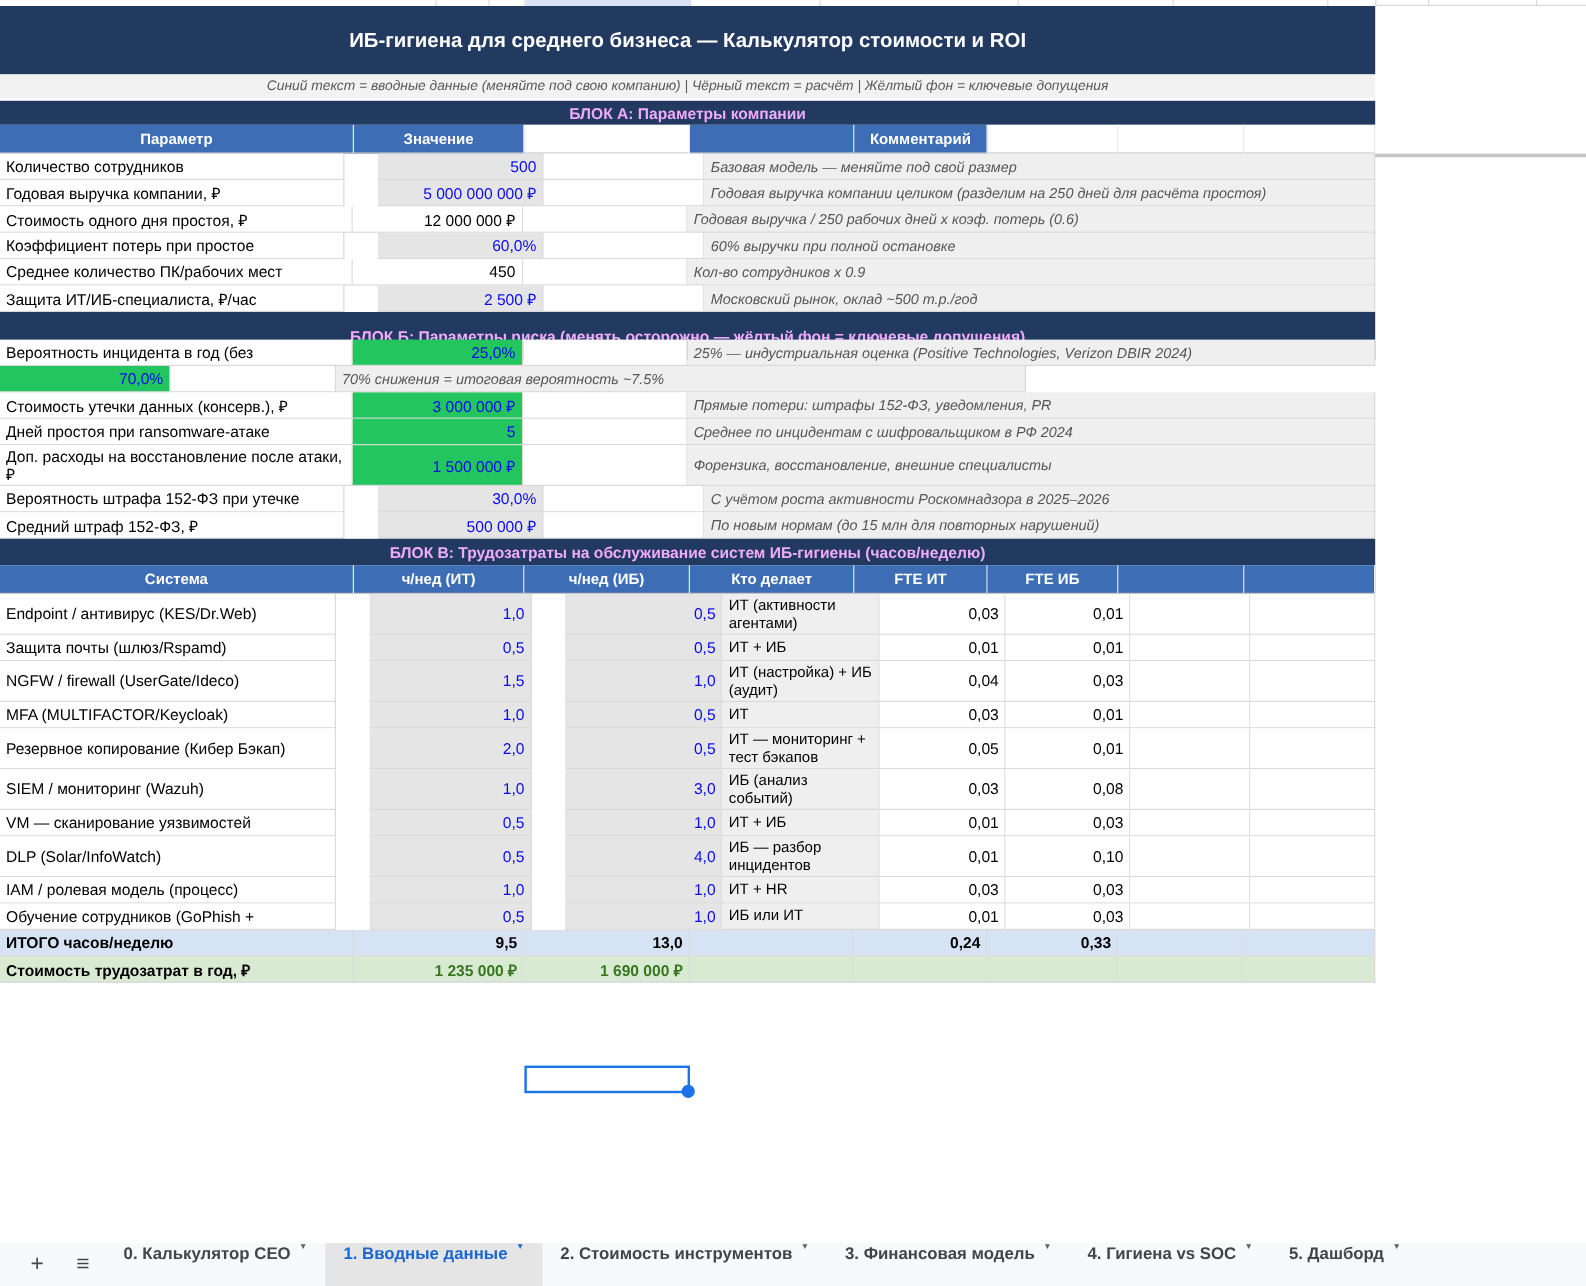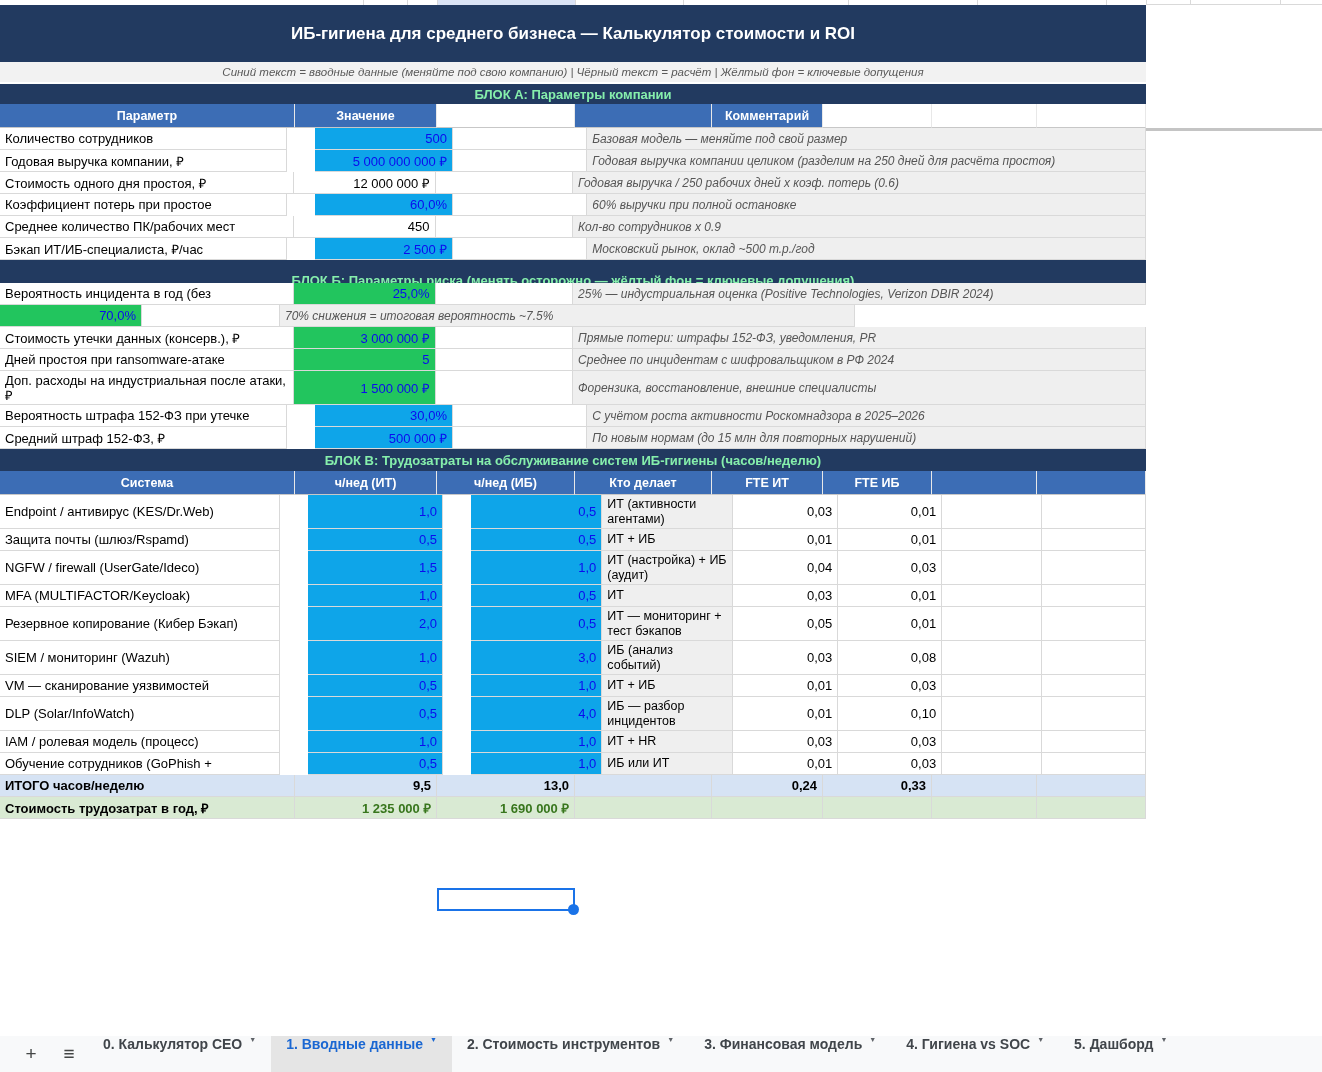--- a/index.html
+++ b/index.html
@@ -14,36 +14,36 @@
   .strip-cell { position:absolute; top:0; height:5px; background:#dae3f5; }
   .strip-bottom { position:absolute; top:4px; height:1px; background:#d9d9d9; }
 
   
   .title-bar { top:5px; left:0; width:1146px; height:57px; background:#223a60; color:#fff;
     font-size:17px; font-weight:bold; display:flex; align-items:center; justify-content:center; }
   .legend-row { top:62px; left:0; width:1146px; height:20px; background:#f2f2f2; color:#595959;
     font-size:11.5px; font-style:italic; display:flex; align-items:center; justify-content:center;text-align:center; }
 
   
-  .block-header { left:0; width:1146px; background:#223a60; color:#86efac; font-weight:bold;
+  .block-header { left:0; width:1146px; background:#223a60; color:#f0abfc; font-weight:bold;
     font-size:13px; display:flex; align-items:center; justify-content:center; }
 
   
   .tbl { left:0; width:1146px; }
   .row { display:flex; }
   .cell { border-right:1px solid #d9d9d9; border-bottom:1px solid #d9d9d9;
     font-size:13px; color:#000; padding:0 5px; display:flex; align-items:center; overflow:hidden; background:#fff; }
   .cA{width:295px} .cB{width:142px} .cC{width:138px} .cD{width:137px}
   .cE{width:111px} .cF{width:109px} .cG{width:105px} .cH{width:109px}
   .cComment{width:575px}
   .h20{height:20px} .h22{height:22px} .h23{height:40px} .h24{height:24px} .h34{height:34px}
   .right { justify-content:flex-end; }
   .nowrap { white-space:nowrap; }
   .wrap { white-space:normal; line-height:15px; }
-  .v-input  { background:#0ea5e9; color:#0b0bee;margin-left:28px; }
+  .v-input  { background:#e5e5e5; color:#0b0bee;margin-left:28px; }
   .v-calc   { background:#fff; color:#000; }
   .v-assume { background:#22c55e; color:#0b0bee; }
   .comment { background:#efefef; color:#565656; font-style:italic; font-size:12px; white-space:nowrap; }
   .who { background:#efefef; font-size:12.5px; line-height:15px; }
   .colhead .cell { background:#3c6db5; color:#fff; font-weight:bold; font-size:12.5px;
     justify-content:center; border-right:1px solid #e8e8e8; border-bottom:1px solid #c7c7c7; }
   .colhead .cell.white-head { background:#fff; }
   .total-row .cell { background:#d6e3f4; font-weight:bold; }
   .cost-row  .cell { background:#d9ead3; font-weight:bold; }
   .green { color:#38761d; }
@@ -129,21 +129,21 @@
     <div class="cell cC h22"></div>
     <div class="cell cComment h22 comment">60% выручки при полной остановке</div>
   </div>
   <div class="row h22">
     <div class="cell cA h22 nowrap">Среднее количество ПК/рабочих мест</div>
     <div class="cell cB h22 right v-calc">450</div>
     <div class="cell cC h22"></div>
     <div class="cell cComment h22 comment">Кол-во сотрудников x 0.9</div>
   </div>
   <div class="row h22">
-    <div class="cell cA h22 nowrap">Бэкап ИТ/ИБ-специалиста, ₽/час</div>
+    <div class="cell cA h22 nowrap">Защита ИТ/ИБ-специалиста, ₽/час</div>
     <div class="cell cB h22 right v-input">2 500 ₽</div>
     <div class="cell cC h22"></div>
     <div class="cell cComment h22 comment">Московский рынок, оклад ~500 т.р./год</div>
   </div>
 </div>
 
 <div class="abs block-header h23" style="top:260px">БЛОК Б: Параметры риска (менять осторожно — жёлтый фон = ключевые допущения)</div>
 
 <div class="abs tbl" style="top:283px">
   <div class="row h22">
@@ -163,21 +163,21 @@
     <div class="cell cC h22"></div>
     <div class="cell cComment h22 comment">Прямые потери: штрафы 152-ФЗ, уведомления, PR</div>
   </div>
   <div class="row h22">
     <div class="cell cA h22 nowrap">Дней простоя при ransomware-атаке</div>
     <div class="cell cB h22 right v-assume">5</div>
     <div class="cell cC h22"></div>
     <div class="cell cComment h22 comment">Среднее по инцидентам с шифровальщиком в РФ 2024</div>
   </div>
   <div class="row h34">
-    <div class="cell cA h34 wrap">Доп. расходы на индустриальная после атаки, ₽</div>
+    <div class="cell cA h34 wrap">Доп. расходы на восстановление после атаки, ₽</div>
     <div class="cell cB h34 right v-assume">1 500 000 ₽</div>
     <div class="cell cC h34"></div>
     <div class="cell cComment h34 comment">Форензика, восстановление, внешние специалисты</div>
   </div>
   <div class="row h22">
     <div class="cell cA h22 nowrap">Вероятность штрафа 152-ФЗ при утечке</div>
     <div class="cell cB h22 right v-input">30,0%</div>
     <div class="cell cC h22"></div>
     <div class="cell cComment h22 comment">С учётом роста активности Роскомнадзора в 2025–2026</div>
   </div>

